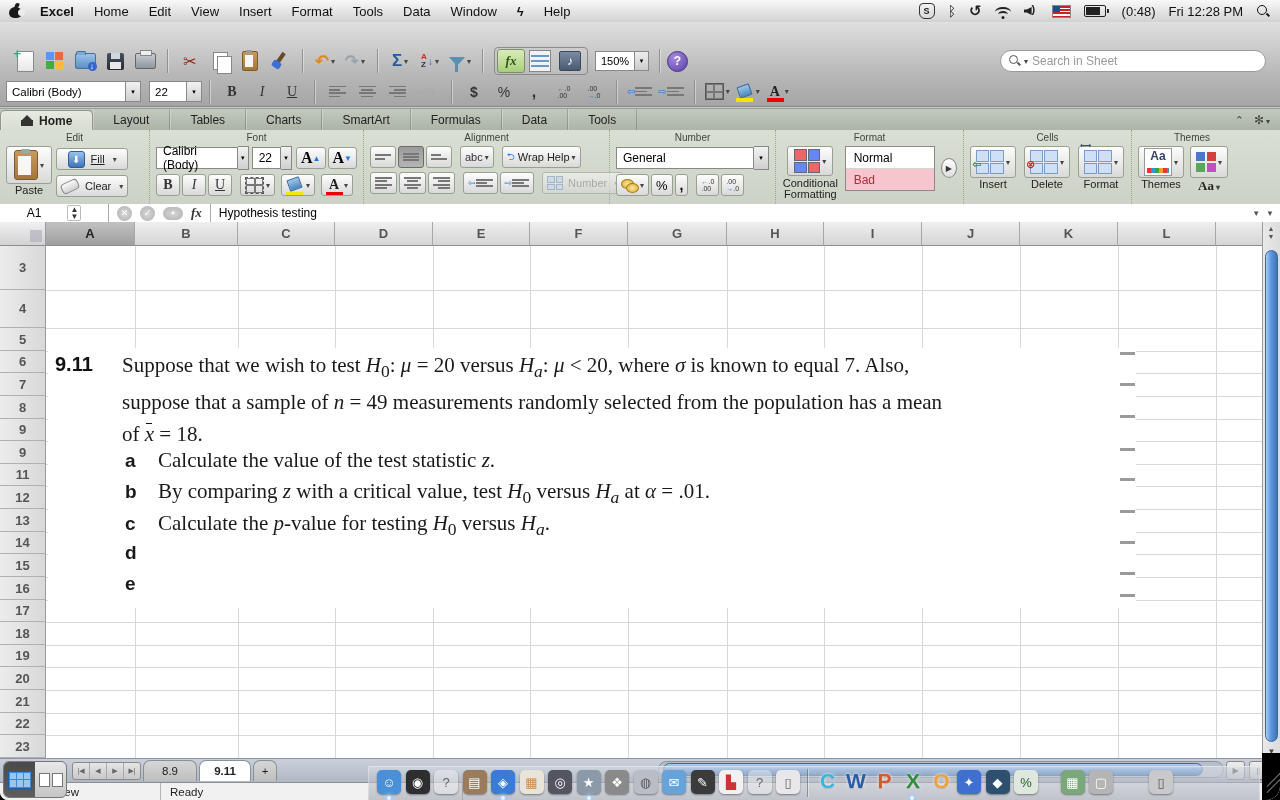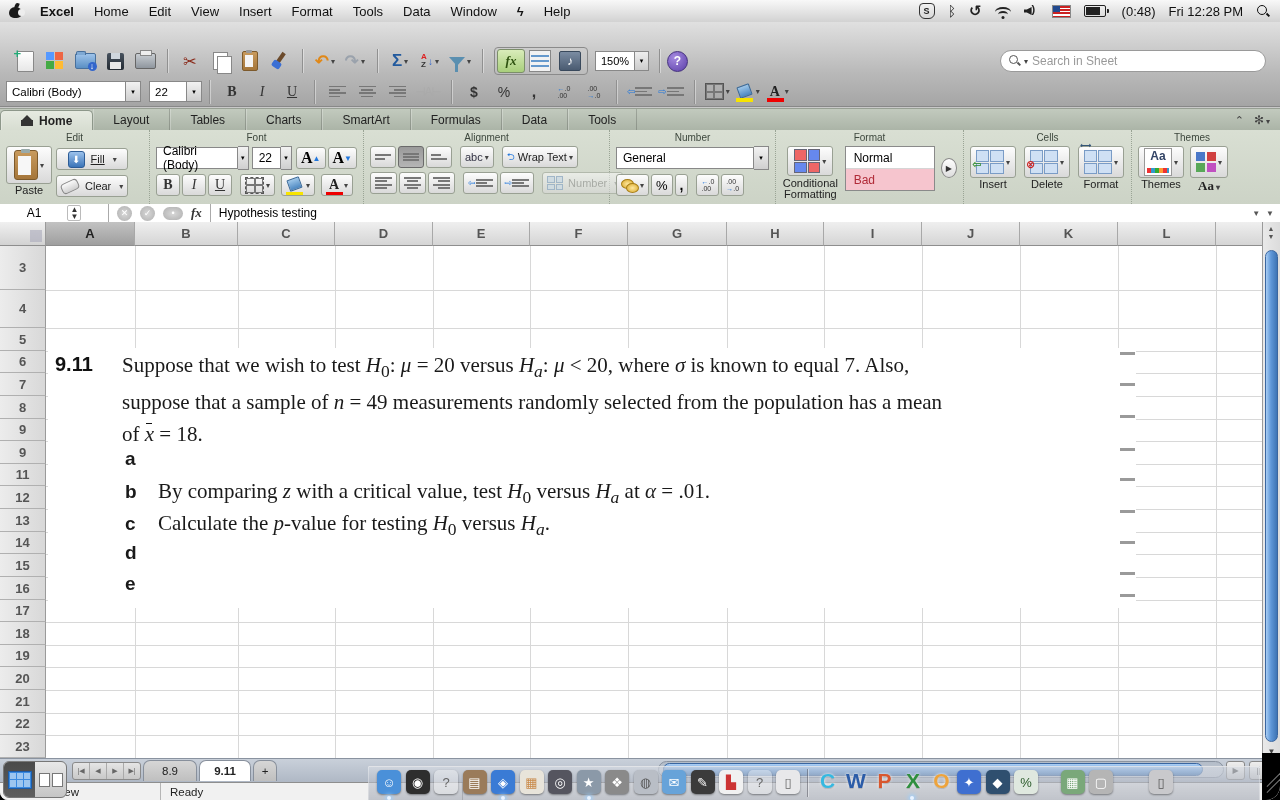--- a/index.html
+++ b/index.html
@@ -597,21 +597,21 @@
                   <i style="width:65%;"></i>
                   <i></i>
                 </div>
               </div>
             <div class="rbtn minibtn" style="margin-left:6px;font-size:11px;color:#334;">
                 <span>abc</span>
                 <span class="dd">▾</span>
               </div>
             <div class="rbtn minibtn" style="margin-left:6px;">
               <span style="color:#27d;font-size:10px;margin-right:3px;">⮌</span>
-              <span class="blabel">Wrap Text</span>
+              <span class="blabel">Wrap Help</span>
                 <span class="dd">▾</span>
             </div>
           </div>
           <div style="display:flex;align-items:center;gap:2px;margin-top:4px;">
             <div class="rbtn minibtn">
                 <div class="alignicon l">
                   <i></i>
                   <i></i>
                   <i></i>
                   <i></i>
@@ -888,20 +888,21 @@
       <div id="doc">
         <div id="doc-number">9.11</div>
         <div id="doc-intro">
             <div class="doc-line">Suppose that we wish to test <i>H</i><sub>0</sub>: <i>μ</i> = 20 versus <i>H</i><sub><i>a</i></sub>: <i>μ</i> &lt; 20, where <i>σ</i> is known to equal 7. Also,</div>
             <div class="doc-line">suppose that a sample of <i>n</i> = 49 measurements randomly selected from the population has a mean</div>
             <div class="doc-line">of <span class="xbar"><i>x</i></span> = 18.</div>
           </div>
         <div id="doc-items">
             <div class="doc-item">
               <div class="doc-letter">a</div>
+              <div class="doc-itext">Calculate the value of the test statistic <i>z</i>.</div>
             </div>
             <div class="doc-item">
               <div class="doc-letter">b</div>
               <div class="doc-itext">By comparing <i>z</i> with a critical value, test <i>H</i><sub>0</sub> versus <i>H</i><sub><i>a</i></sub> at <i>α</i> = .01.</div>
             </div>
             <div class="doc-item">
               <div class="doc-letter">c</div>
               <div class="doc-itext">Calculate the <i>p</i>-value for testing <i>H</i><sub>0</sub> versus <i>H</i><sub><i>a</i></sub>.</div>
             </div>
             <div class="doc-item">

